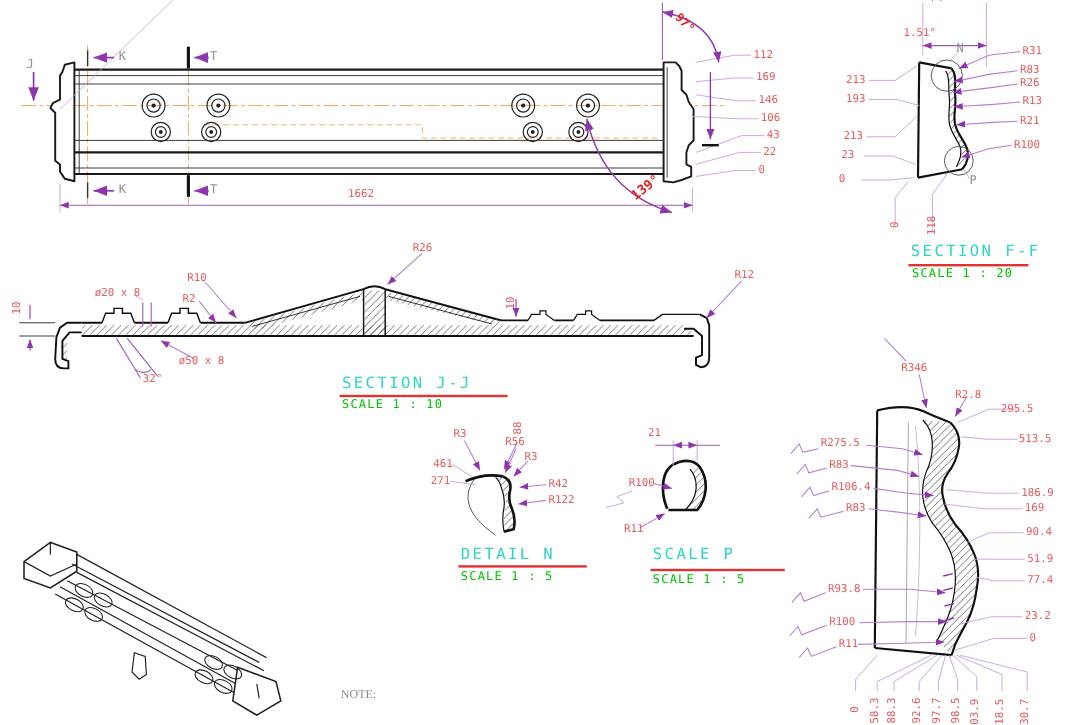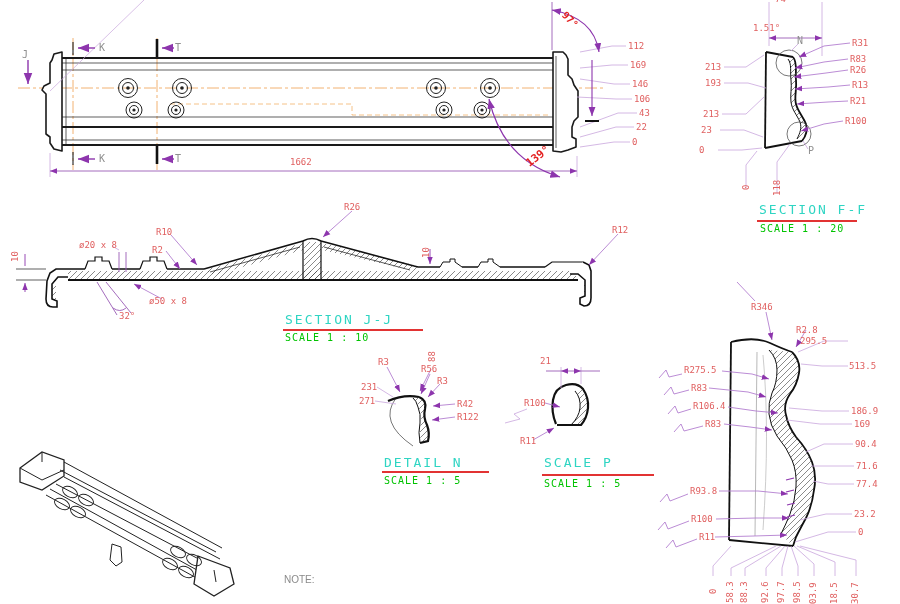--- a/index.html
+++ b/index.html
@@ -4,21 +4,21 @@
 <style>
   html,body{margin:0;padding:0;background:#fff;}
   #sheet{position:relative;width:900px;height:604px;background:#fff;overflow:hidden;
          font-family:"DejaVu Sans Mono",monospace;}
   #lines{position:absolute;left:0;top:0;}
   .dim{position:absolute;font-size:9px;line-height:1;color:#e06060;white-space:pre;}
   .dimb{position:absolute;font-size:11px;line-height:1;color:#e42222;font-weight:bold;white-space:pre;}
   .gray{position:absolute;font-size:10px;line-height:1;color:#8f8f8f;white-space:pre;}
   .title{position:absolute;font-size:13px;line-height:1;color:#2fd5c3;letter-spacing:2px;white-space:pre;}
   .scale{position:absolute;font-size:10px;line-height:1;color:#00c300;font-weight:normal;letter-spacing:1px;white-space:pre;}
-  .note{position:absolute;font-size:10px;line-height:1.2;color:#8a8a8a;font-family:Liberation Sans, sans-serif;white-space:pre;}
+  .note{position:absolute;font-size:10px;line-height:1.2;color:#8a8a8a;font-family:Liberation Serif, serif;white-space:pre;}
   .rule{position:absolute;height:2px;background:#e23333;}
   .rot{transform:rotate(-90deg);transform-origin:0 0;}
 </style>
 </head>
 <body>
 
 <div id="sheet">
 
 <svg id="lines" width="900" height="604" viewBox="0 0 900 604">
 <defs>
@@ -347,21 +347,21 @@
 <div class="dim" style="left:152px;top:246px">R2</div>
 <div class="dim" style="left:344px;top:203px">R26</div>
 <div class="dim rot" style="left:422px;top:258px">10</div>
 <div class="dim" style="left:612px;top:226px">R12</div>
 <div class="dim" style="left:149px;top:297px">ø50 x 8</div>
 <div class="dim" style="left:119px;top:312px">32°</div>
 <div class="title" style="left:285px;top:313px">SECTION J-J</div>
 <div class="rule" style="left:283px;top:329px;width:140px"></div>
 <div class="scale" style="left:285px;top:333px">SCALE 1 : 10</div>
 
-<div class="dim" style="left:361px;top:383px">231</div>
+<div class="dim" style="left:361px;top:383px">461</div>
 <div class="dim" style="left:359px;top:397px">271</div>
 <div class="dim" style="left:378px;top:358px">R3</div>
 <div class="dim rot" style="left:428px;top:362px">88</div>
 <div class="dim" style="left:421px;top:365px">R56</div>
 <div class="dim" style="left:437px;top:377px">R3</div>
 <div class="dim" style="left:457px;top:400px">R42</div>
 <div class="dim" style="left:457px;top:413px">R122</div>
 <div class="title" style="left:384px;top:456px">DETAIL N</div>
 <div class="rule" style="left:382px;top:471px;width:107px"></div>
 <div class="scale" style="left:384px;top:476px">SCALE 1 : 5</div>
@@ -375,26 +375,26 @@
 
 <div class="dim" style="left:751px;top:303px">R346</div>
 <div class="dim" style="left:796px;top:326px">R2.8</div>
 <div class="dim" style="left:684px;top:366px">R275.5</div>
 <div class="dim" style="left:691px;top:384px">R83</div>
 <div class="dim" style="left:693px;top:402px">R106.4</div>
 <div class="dim" style="left:705px;top:420px">R83</div>
 <div class="dim" style="left:690px;top:487px">R93.8</div>
 <div class="dim" style="left:691px;top:515px">R100</div>
 <div class="dim" style="left:699px;top:533px">R11</div>
-<div class="dim" style="left:800px;top:337px">295.5</div>
+<div class="dim" style="left:834px;top:337px">295.5</div>
 <div class="dim" style="left:849px;top:362px">513.5</div>
 <div class="dim" style="left:851px;top:407px">186.9</div>
 <div class="dim" style="left:854px;top:420px">169</div>
 <div class="dim" style="left:855px;top:440px">90.4</div>
-<div class="dim" style="left:856px;top:462px">71.6</div>
+<div class="dim" style="left:856px;top:462px">51.9</div>
 <div class="dim" style="left:856px;top:480px">77.4</div>
 <div class="dim" style="left:854px;top:510px">23.2</div>
 <div class="dim" style="left:858px;top:528px">0</div>
 <div class="dim rot" style="left:709px;top:594px">0</div>
 <div class="dim rot" style="left:726px;top:603px" ind="profile.bottom.1">58.3</div>
 <div class="dim rot" style="left:740px;top:603px">88.3</div>
 <div class="dim rot" style="left:761px;top:603px">92.6</div>
 <div class="dim rot" style="left:777px;top:603px">97.7</div>
 <div class="dim rot" style="left:793px;top:603px">98.5</div>
 <div class="dim rot" style="left:809px;top:604px">03.9</div>

